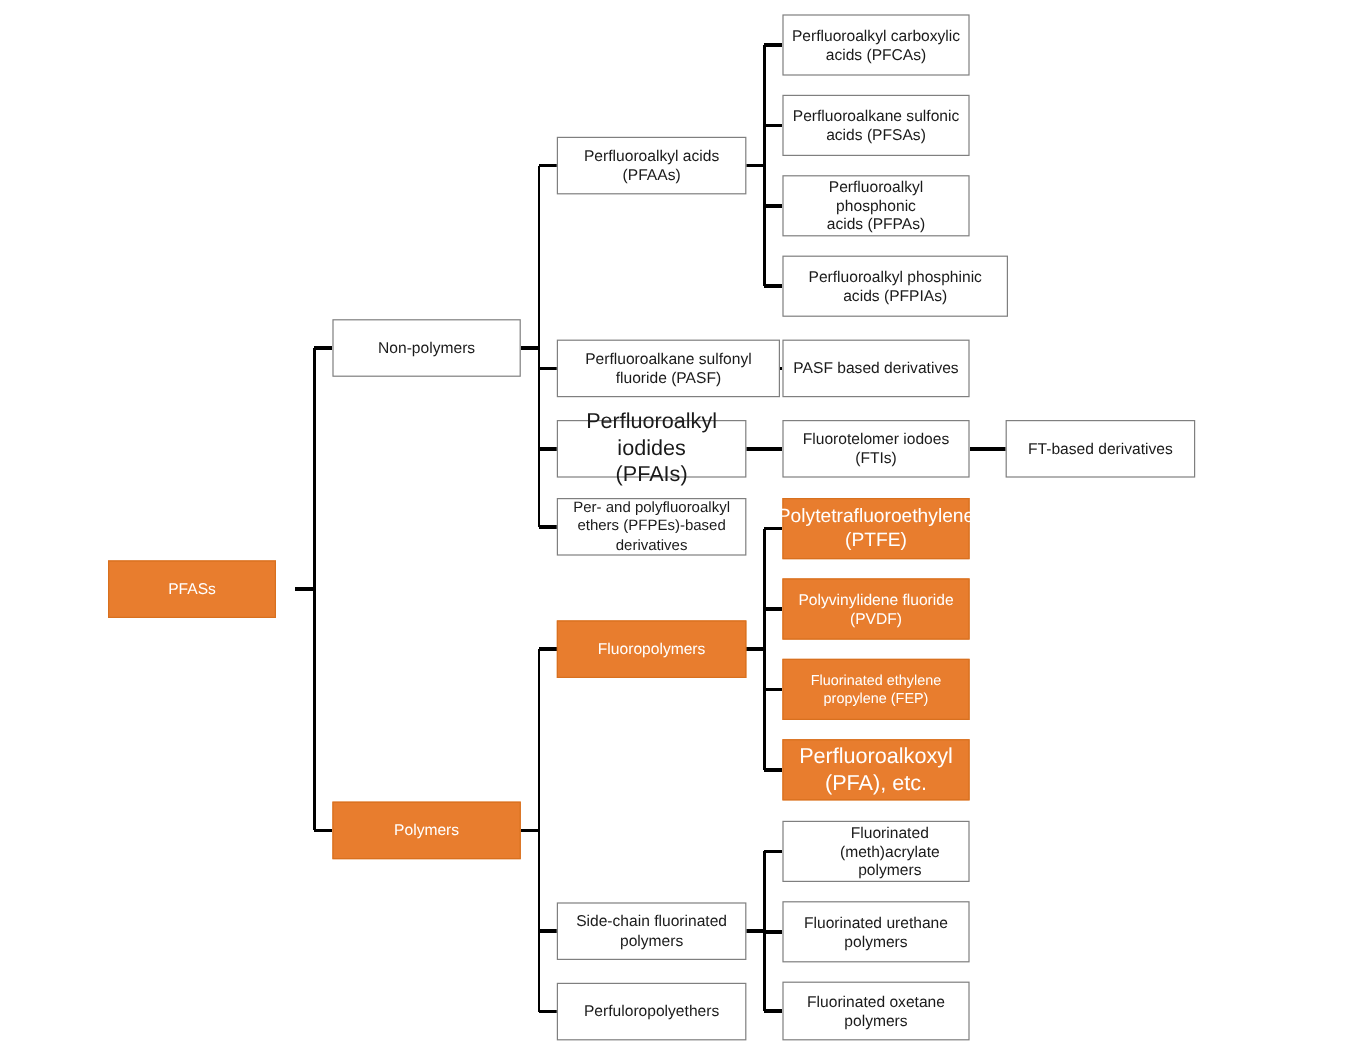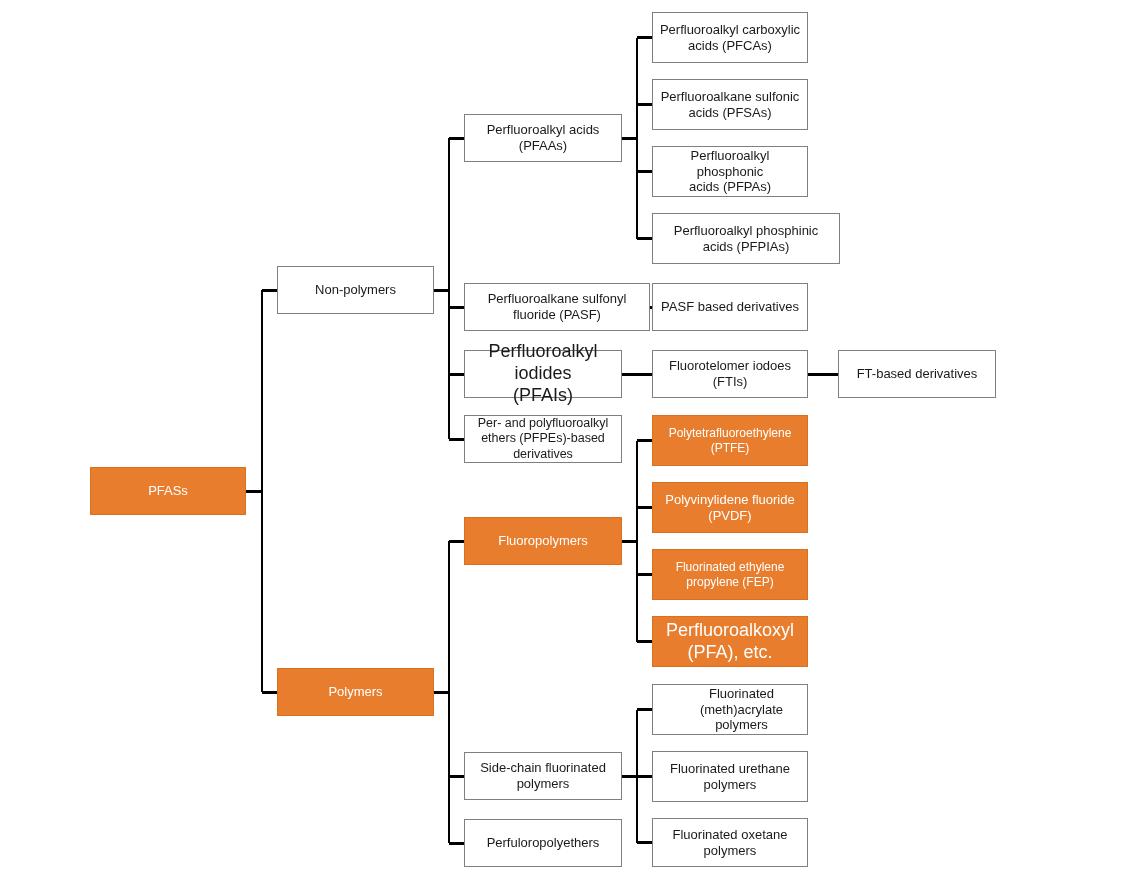--- a/index.html
+++ b/index.html
@@ -87,21 +87,21 @@
       <line x1="637" y1="440.5" x2="652" y2="440.5" stroke="#000000" stroke-width="3" shape-rendering="crispEdges"></line>
       <line x1="637" y1="507.5" x2="652" y2="507.5" stroke="#000000" stroke-width="3" shape-rendering="crispEdges"></line>
       <line x1="637" y1="574.5" x2="652" y2="574.5" stroke="#000000" stroke-width="3" shape-rendering="crispEdges"></line>
       <line x1="637" y1="641.5" x2="652" y2="641.5" stroke="#000000" stroke-width="3" shape-rendering="crispEdges"></line>
       <line x1="622" y1="776" x2="637" y2="776" stroke="#000000" stroke-width="3" shape-rendering="crispEdges"></line>
       <line x1="637" y1="709.5" x2="637" y2="842.5" stroke="#000000" stroke-width="2" shape-rendering="crispEdges"></line>
       <line x1="637" y1="709.5" x2="652" y2="709.5" stroke="#000000" stroke-width="3" shape-rendering="crispEdges"></line>
       <line x1="637" y1="776.5" x2="652" y2="776.5" stroke="#000000" stroke-width="3" shape-rendering="crispEdges"></line>
       <line x1="637" y1="842.5" x2="652" y2="842.5" stroke="#000000" stroke-width="3" shape-rendering="crispEdges"></line>
     </svg>
-<div class="node accent" style="left: 90px; top: 467px; width: 156px; height: 48px; font-size: 13px;">
+<div class="node accent" style="left: 90px; top: 467px; width: 140px; height: 48px; font-size: 13px;">
       <span>PFASs</span>
     </div>
     <div class="node plain" style="left: 277px; top: 266px; width: 157px; height: 48px; font-size: 13px;">
       <span>Non-polymers</span>
     </div>
     <div class="node accent" style="left: 277px; top: 668px; width: 157px; height: 48px; font-size: 13px;">
       <span>Polymers</span>
     </div>
     <div class="node plain" style="left: 464px; top: 114px; width: 158px; height: 48px; font-size: 13px;">
       <span>Perfluoroalkyl acids
@@ -149,21 +149,21 @@
     <div class="node plain" style="left: 652px; top: 283px; width: 156px; height: 48px; font-size: 13px;">
       <span>PASF based derivatives</span>
     </div>
     <div class="node plain" style="left: 652px; top: 350px; width: 156px; height: 48px; font-size: 13px;">
       <span>Fluorotelomer iodoes
 (FTIs)</span>
     </div>
     <div class="node plain" style="left: 838px; top: 350px; width: 158px; height: 48px; font-size: 13px;">
       <span>FT-based derivatives</span>
     </div>
-    <div class="node accent" style="left: 652px; top: 415px; width: 156px; height: 51px; font-size: 12px;">
+    <div class="node accent" style="left: 652px; top: 415px; width: 156px; height: 51px; font-size: 16px;">
       <span>Polytetrafluoroethylene
 (PTFE)</span>
     </div>
     <div class="node accent" style="left: 652px; top: 482px; width: 156px; height: 51px; font-size: 13px;">
       <span>Polyvinylidene fluoride
 (PVDF)</span>
     </div>
     <div class="node accent" style="left: 652px; top: 549px; width: 156px; height: 51px; font-size: 12px;">
       <span>Fluorinated ethylene
 propylene (FEP)</span>

